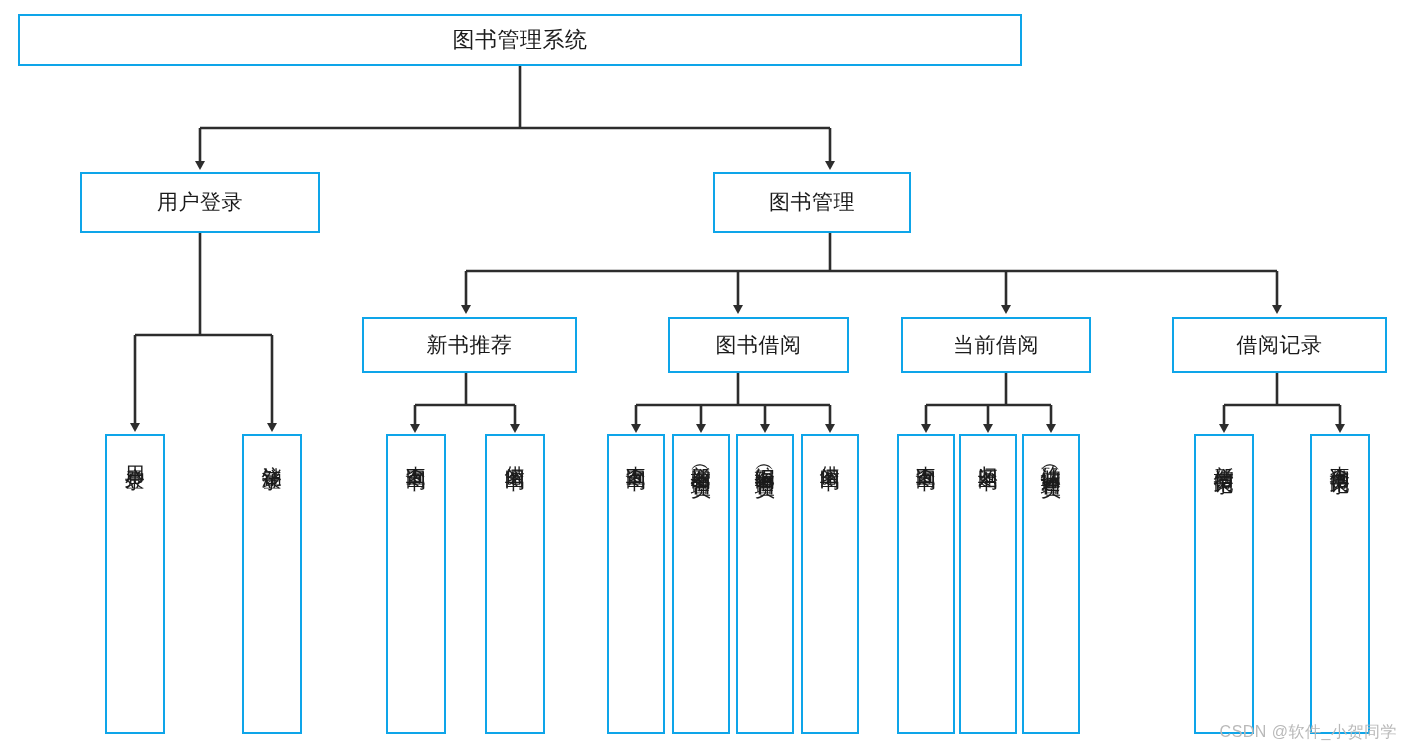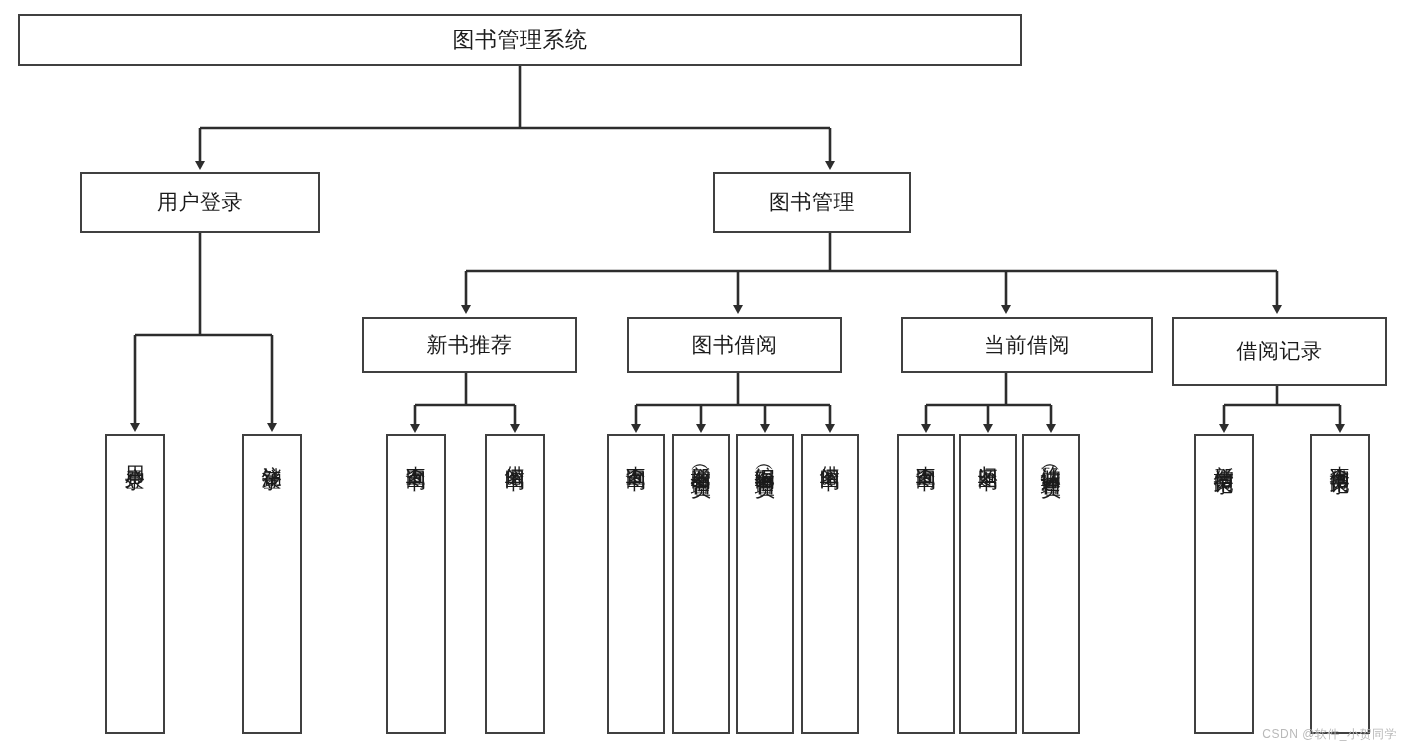--- a/index.html
+++ b/index.html
@@ -21,21 +21,21 @@
     position: absolute;
     left: 0;
     top: 0;
     width: 1405px;
     height: 747px;
   }
   .node {
     position: absolute;
     box-sizing: border-box;
     background: #ffffff;
-    border: 2px solid #404040;
+    border: 2px solid #0ea5e9;
     display: flex;
     align-items: center;
     justify-content: center;
     color: #1b1b1b;
   }
   .node .label {
     font-size: 21px;
     line-height: 1.18;
     letter-spacing: 0.5px;
     white-space: nowrap;
@@ -52,21 +52,21 @@
     letter-spacing: 2px;
     white-space: nowrap;
   }
   #root-node .label {
     font-size: 22px;
   }
   .watermark {
     position: absolute;
     right: 8px;
     bottom: 4px;
-    font-size: 12px;
+    font-size: 16px;
     color: #b9b9b9;
     letter-spacing: 0.5px;
     white-space: nowrap;
   }
 </style>
 </head>
 <body>
 
 <div id="canvas">
 
@@ -127,27 +127,27 @@
   <div class="node" style="left:80px; top:172px; width:240px; height:61px;">
     <span class="label">用户登录</span>
   </div>
   <div class="node" style="left:713px; top:172px; width:198px; height:61px;">
     <span class="label">图书管理</span>
   </div>
 
   <div class="node" style="left:362px; top:317px; width:215px; height:56px;text-align:center;">
     <span class="label">新书推荐</span>
   </div>
-  <div class="node" style="left:627px; top:317px; width:215px; height:56px;align-items:center;">
+  <div class="node" style="left:668px; top:317px; width:181px; height:56px;align-items:center;">
     <span class="label">图书借阅</span>
   </div>
-  <div class="node" style="left:901px; top:317px; width:252px; height:56px;">
+  <div class="node" style="left:901px; top:317px; width:190px; height:56px;">
     <span class="label">当前借阅</span>
   </div>
-  <div class="node" style="left:1172px; top:317px; width:215px; height:69px;">
+  <div class="node" style="left:1172px; top:317px; width:215px; height:56px;">
     <span class="label">借阅记录</span>
   </div>
 
   <div class="node vertical" style="left:105px; top:434px; width:60px; height:300px;">
     <span class="label">用户登录</span>
   </div>
   <div class="node vertical" style="left:242px; top:434px; width:60px; height:300px;">
     <span class="label">注销登录</span>
   </div>
 

